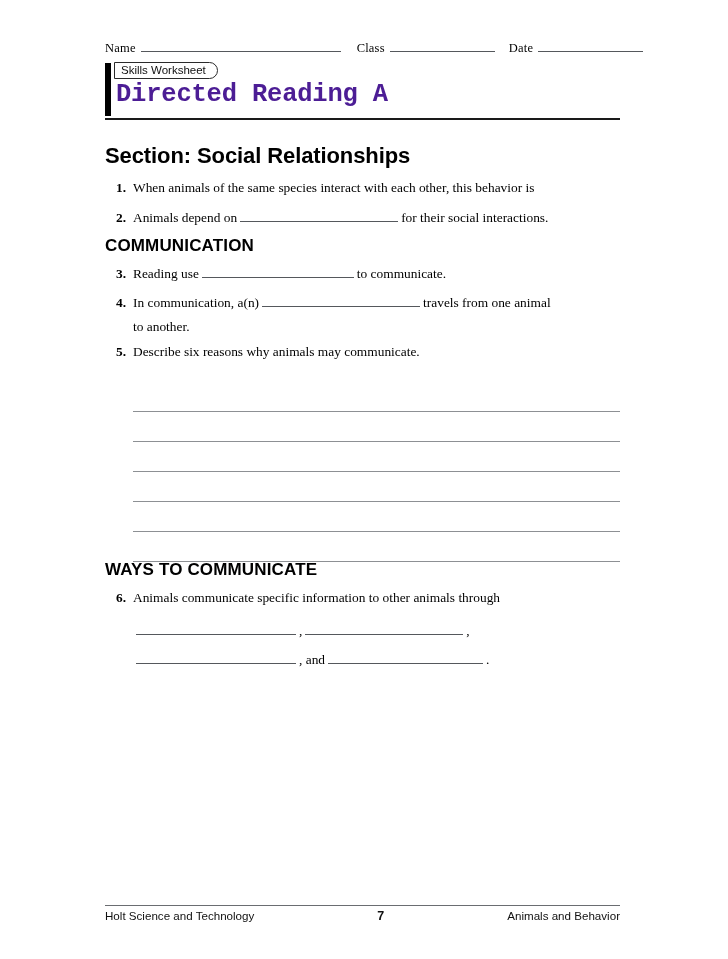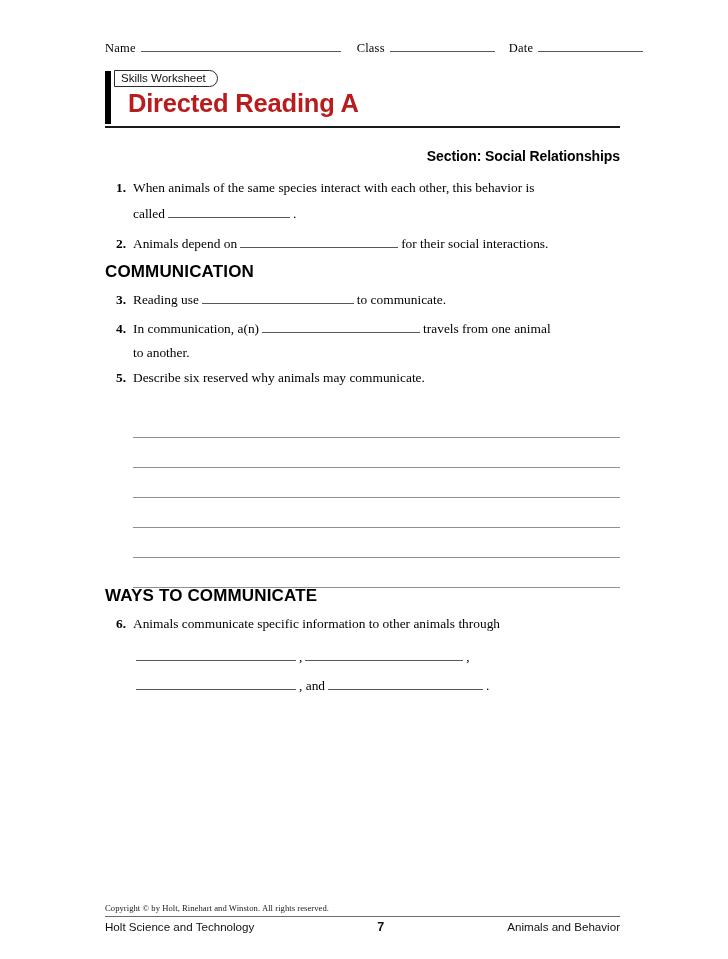--- a/index.html
+++ b/index.html
@@ -50,21 +50,20 @@
   .gap-lg { flex: 0 0 16px; }
   .gap-md { flex: 0 0 14px; }
 
   
   .masthead {
     position: absolute;
     left: 105px;
     top: 62px;
     width: 515px;
     height: 58px;
-    margin-top: 8px;
   }
   .mast-bar {
     position: absolute;
     left: 0;
     top: 1px;
     width: 6px;
     height: 53px;
     background: #000000;
   }
   .badge {
@@ -79,28 +78,28 @@
     align-items: center;
     font-family: "Liberation Sans", sans-serif;
     font-size: 11.5px;
     line-height: 1;
     color: #111111;
     box-sizing: border-box;
     background: #ffffff;
   }
   .mast-title {
     position: absolute;
-    left: 23px;
+    left: 11px;
     top: 18px;
-    font-family: Liberation Sans, sans-serif;
+    font-family: Liberation Mono, monospace;
     font-weight: bold;
     font-size: 25.5px;
     line-height: 30px;
     letter-spacing: -0.2px;
-    color: #b91c1c;
+    color: #4c1d95;
     white-space: nowrap;
   }
   .mast-underline {
     position: absolute;
     left: 0px;
     top: 56px;
     width: 515px;
     height: 2px;
     background: #1a1a1a;
   }
@@ -109,25 +108,24 @@
   .content {
     position: absolute;
     left: 105px;
     top: 146px;
     width: 515px;
   }
 
   .section-head {
     font-family: "Liberation Sans", sans-serif;
     font-weight: bold;
-    font-size: 14px;
+    font-size: 22px;
     line-height: 20px;
     letter-spacing: -0.1px;
     margin: 0 0 9px 0;
-    text-align: right;
   }
 
   .sub-head {
     font-family: "Liberation Sans", sans-serif;
     font-weight: bold;
     font-size: 17px;
     letter-spacing: 0.15px;
     line-height: 16px;
   }
 
@@ -241,23 +239,20 @@
     <div class="mast-underline"></div>
   </div>
 
   <div class="content">
 
     <div class="section-head">Section: Social Relationships</div>
 
     <div class="q">
       <span class="num">1.</span>
       <span class="txt">When animals of the same species interact with each other, this behavior is</span>
-      <span class="txt">
-        <span>called</span><span class="blank b-called"></span><span>.</span>
-      </span>
     </div>
 
     <div class="q" style="margin-top:4px;">
       <span class="num">2.</span>
       <span class="txt">
         <span>Animals depend on</span><span class="blank b-depend"></span><span>for their social interactions.</span>
       </span>
     </div>
 
     <div class="sub-head" style="margin-top:7px;">COMMUNICATION</div>
@@ -272,21 +267,21 @@
     <div class="q" style="margin-top:3px;">
       <span class="num">4.</span>
       <span class="txt">
         <span>In communication, a(n)</span><span class="blank b-comm"></span><span>travels from one animal</span>
       </span>
       <span class="txt" style="line-height:22px;">to another.</span>
     </div>
 
     <div class="q" style="margin-top:1px;">
       <span class="num">5.</span>
-      <span class="txt">Describe six reserved why animals may communicate.</span>
+      <span class="txt">Describe six reasons why animals may communicate.</span>
     </div>
 
     <div class="answer-lines">
       <div class="aline"></div>
       <div class="aline"></div>
       <div class="aline"></div>
       <div class="aline"></div>
       <div class="aline"></div>
       <div class="aline"></div>
     </div>
@@ -302,21 +297,20 @@
       <span class="blank b-six-a"></span><span>,</span><span class="blank b-six-b"></span><span>,</span>
     </div>
 
     <div class="q6-row">
       <span class="blank b-six-c"></span><span>, and</span><span class="blank b-six-d"></span><span>.</span>
     </div>
 
   </div>
 
   <div class="footer">
-    <div class="copyright">Copyright © by Holt, Rinehart and Winston. All rights reserved.</div>
     <div class="foot-rule"></div>
     <div class="foot-row">
       <span class="foot-left">Holt Science and Technology</span>
       <span class="foot-mid">7</span>
       <span class="foot-right">Animals and Behavior</span>
     </div>
   </div>
 
 </div>
 

